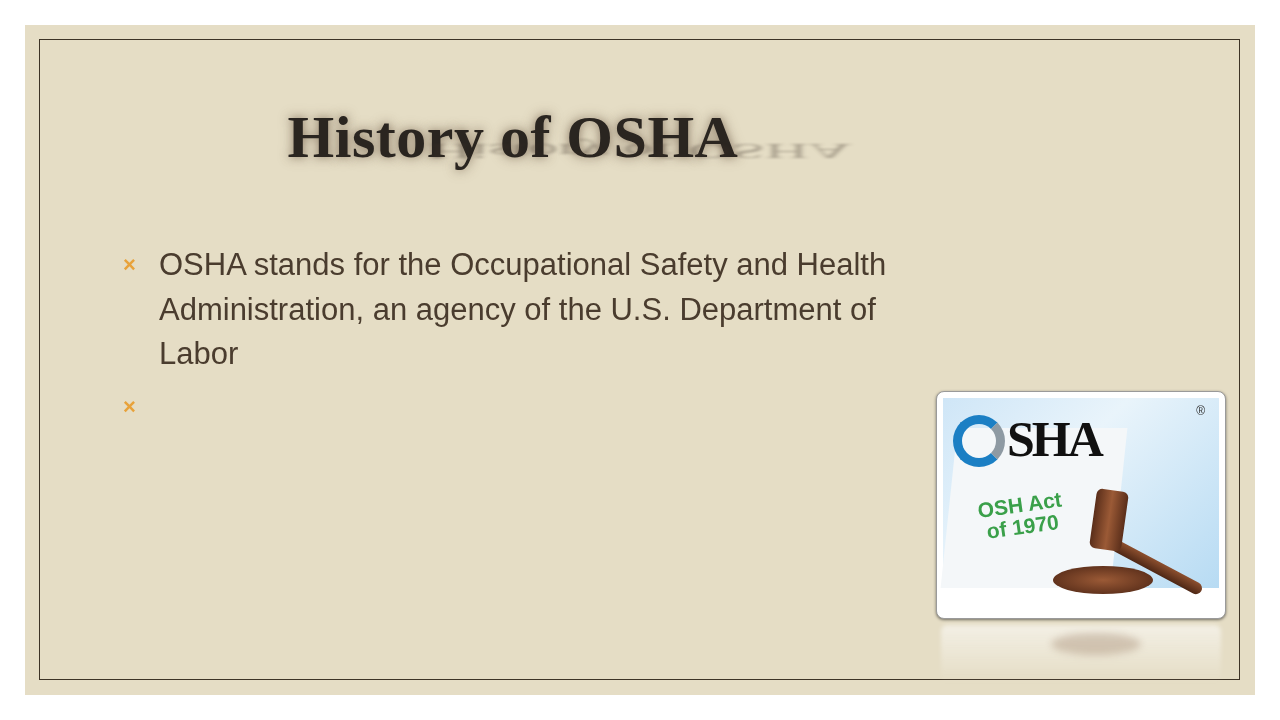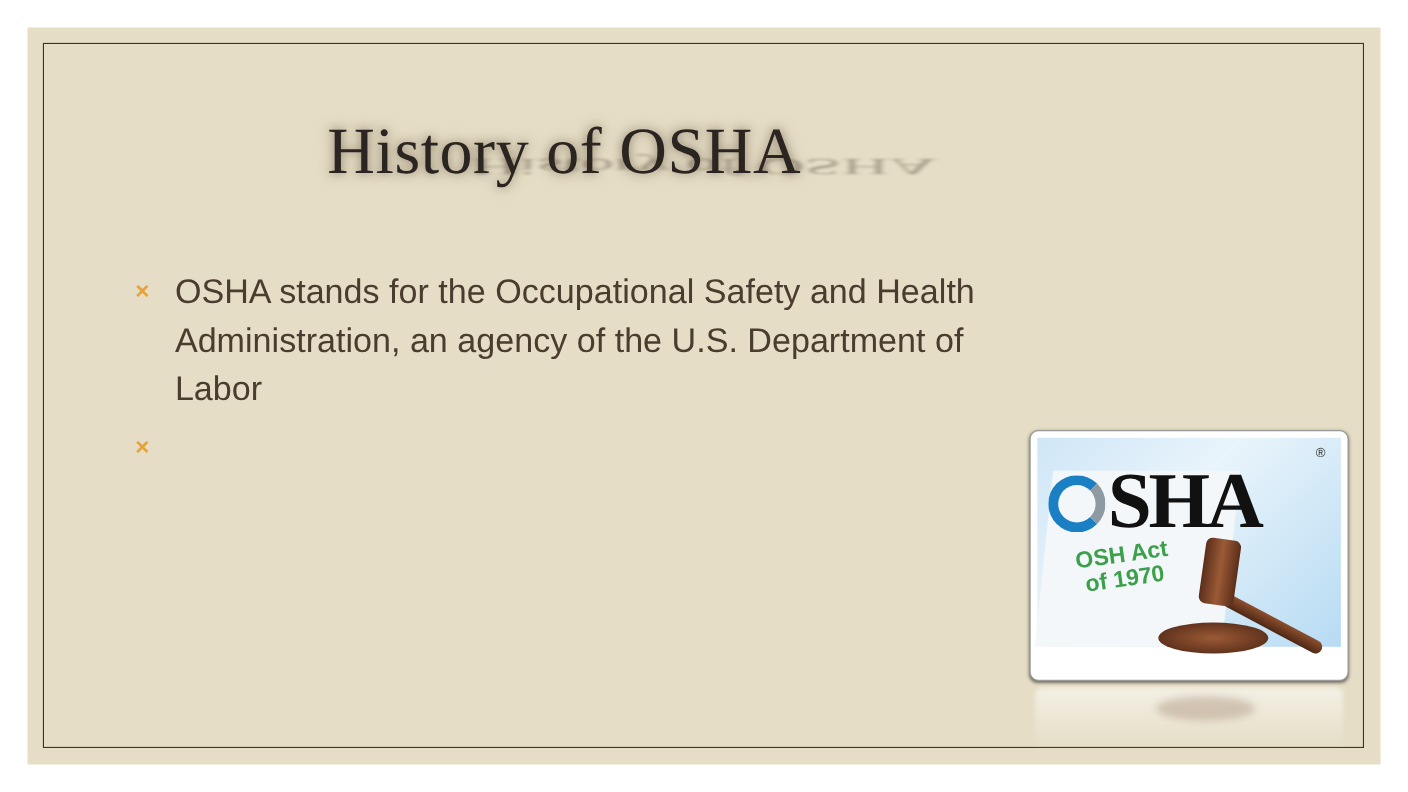--- a/index.html
+++ b/index.html
@@ -1,28 +1,28 @@
 <!DOCTYPE html>
 <html><head>
   <meta charset="utf-8">
   <style>
     html, body { margin: 0; padding: 0; }
     body { width: 1280px; height: 720px; background: #ffffff; position: relative; overflow: hidden; font-family: "Liberation Sans", sans-serif; }
     .slide { position: absolute; left: 25px; top: 25px; width: 1230px; height: 670px; background: #e5ddc5; }
     .frame { position: absolute; left: 14px; top: 14px; width: 1201px; height: 641px; border: 1.5px solid #3d3326; box-sizing: border-box; }
-    .title-wrap { position: absolute; left: 0; top: 78px; width: 976px; text-align: center; }
+    .title-wrap { position: absolute; left: 0; top: 78px; width: 976px; text-align: center; font-weight: bold; }
     .title { font-family: "Liberation Serif", serif; font-size: 60px; color: #2a2520; text-shadow: 0 0 8px rgba(110,90,70,0.55), 0 0 14px rgba(110,90,70,0.35); letter-spacing: 0.5px; }
     .title-reflection { position: absolute; left: 0; top: 138px; width: 1230px; text-align: center; font-family: "Liberation Serif", serif; font-size: 60px; color: rgba(60,50,40,0.35); transform: scaleY(-0.35); transform-origin: top; filter: blur(2.5px); }
     .bullets { position: absolute; left: 98px; top: 218px; width: 800px; list-style: none; margin: 0; padding: 0; }
     .bullet { position: relative; padding-left: 36px; font-size: 31px; line-height: 44.5px; color: #4a3c2e; margin-bottom: 8px; }
     .bullet-mark { position: absolute; left: 0; top: 0; color: #e8a23a; font-size: 22px; font-weight: bold; }
     .picture { position: absolute; left: 911px; top: 366px; width: 290px; height: 228px; background: #ffffff; border-radius: 8px; box-shadow: 0 1px 3px rgba(0,0,0,0.5); border: 1px solid #9a9a9a; box-sizing: border-box; overflow: hidden; }
     .pic-inner { position: absolute; left: 6px; top: 6px; width: 276px; height: 190px; background: linear-gradient(135deg, #cfe6f7 0%, #e9f4fb 40%, #b7dbf3 100%); }
     .paper { position: absolute; left: 6px; top: 30px; width: 170px; height: 160px; background: #f4f7f9; transform: skewX(-6deg); }
-    .osha-logo { position: absolute; left: 10px; top: 22px; font-family: "Liberation Serif", serif; font-weight: bold; font-size: 72px; color: #111; letter-spacing: -3px; line-height: 70px; }
+    .osha-logo { position: absolute; left: 10px; top: 6px; font-family: "Liberation Serif", serif; font-weight: bold; font-size: 50px; color: #111; letter-spacing: -3px; line-height: 70px; }
     .osha-ring { display: inline-block; width: 52px; height: 52px; border-radius: 50%; border: 9px solid #1b7fc4; border-right-color: #8e9aa3; box-sizing: border-box; vertical-align: middle; margin-right: 2px; position: relative; top: -4px; }
     .reg { position: absolute; right: 14px; top: 6px; font-size: 12px; color: #333; }
     .act-text { position: absolute; left: 36px; top: 96px; color: #3aa04a; font-weight: bold; font-size: 21px; line-height: 22px; transform: rotate(-8deg); text-align: center; }
     .gavel-head { position: absolute; left: 150px; top: 92px; width: 32px; height: 60px; background: linear-gradient(90deg, #5a2e1a, #9b5a36, #5a2e1a); border-radius: 6px; transform: rotate(8deg); }
     .gavel-handle { position: absolute; left: 170px; top: 140px; width: 100px; height: 12px; background: linear-gradient(180deg, #8c4f2e, #4e2715); border-radius: 6px; transform: rotate(28deg); transform-origin: left center; }
     .gavel-block { position: absolute; left: 110px; top: 168px; width: 100px; height: 28px; background: radial-gradient(ellipse at center, #9b5a36 0%, #5a2e1a 80%); border-radius: 50%; }
     .pic-reflection { position: absolute; left: 916px; top: 600px; width: 280px; height: 58px; background: linear-gradient(180deg, rgba(255,255,255,0.55), rgba(255,255,255,0)); border-radius: 6px; filter: blur(2px); }
     .refl-block { position: absolute; left: 110px; top: 8px; width: 90px; height: 22px; background: rgba(120,80,50,0.25); border-radius: 50%; filter: blur(3px); }
   </style>
 </head>

